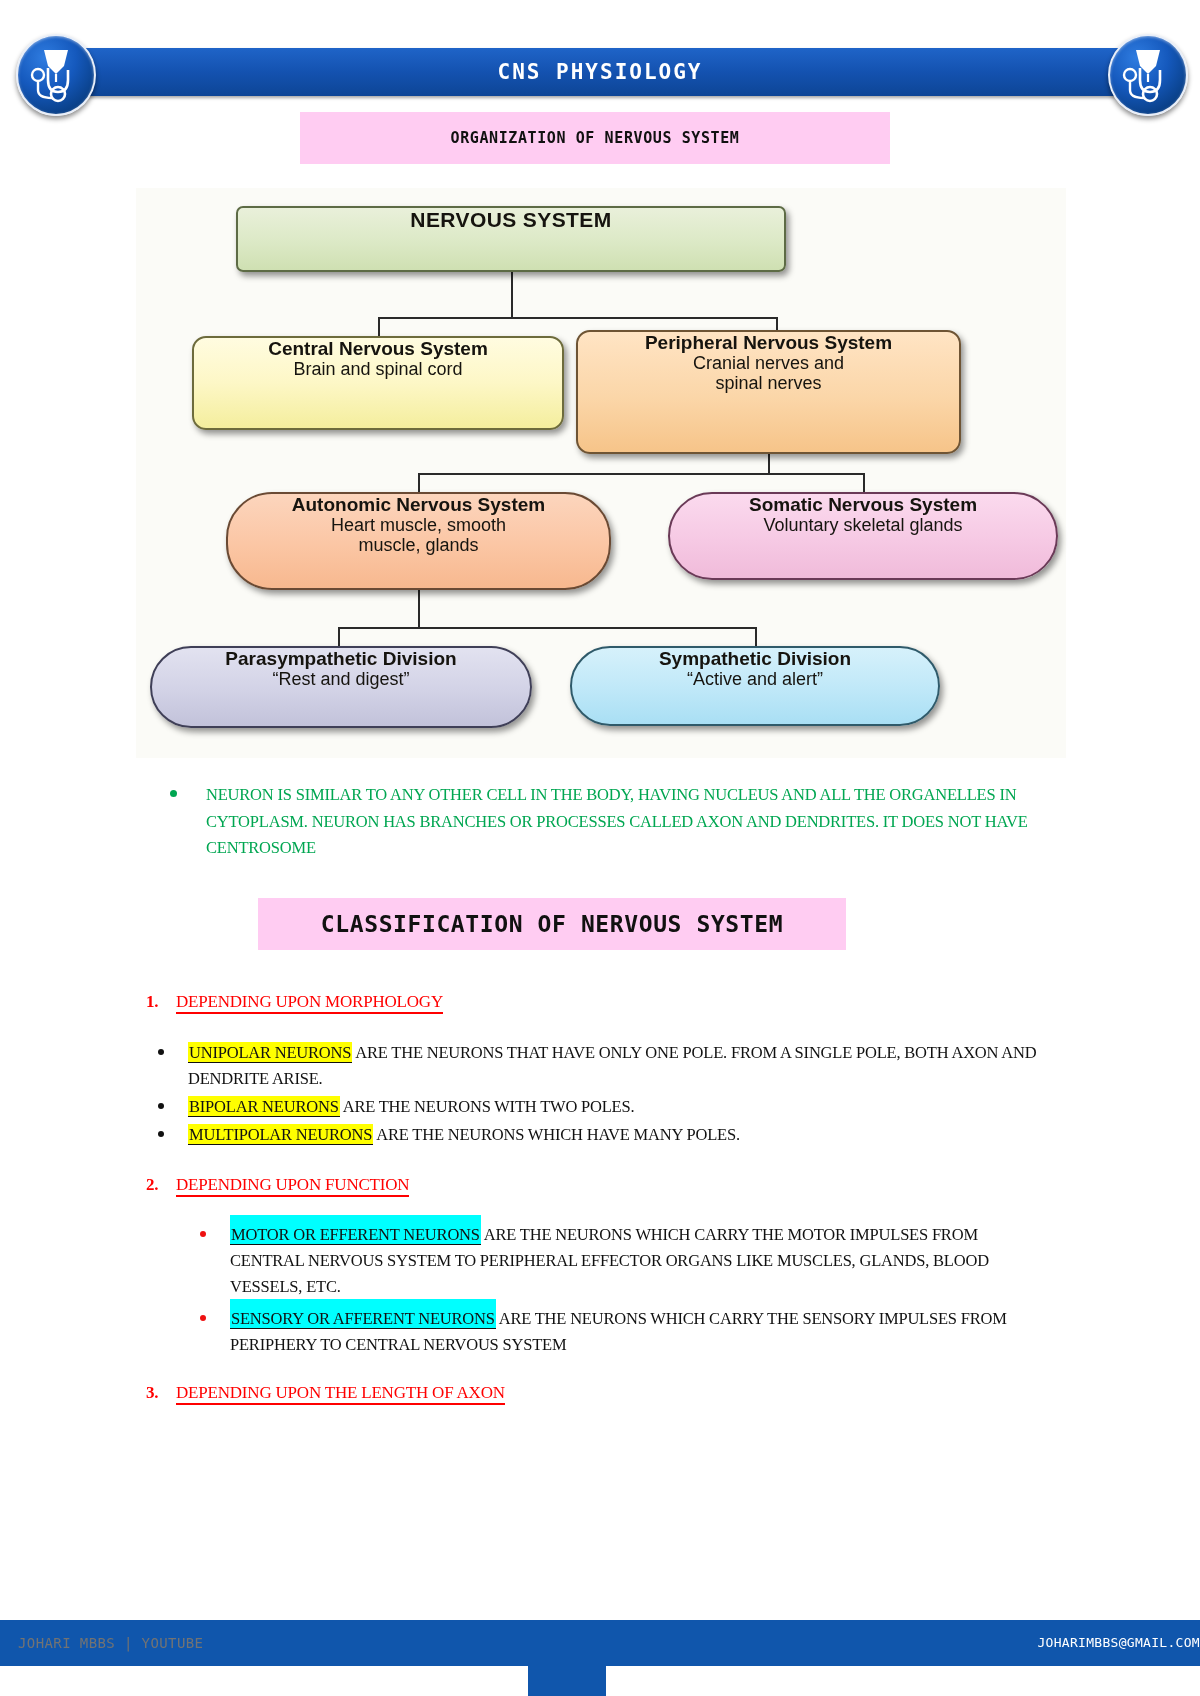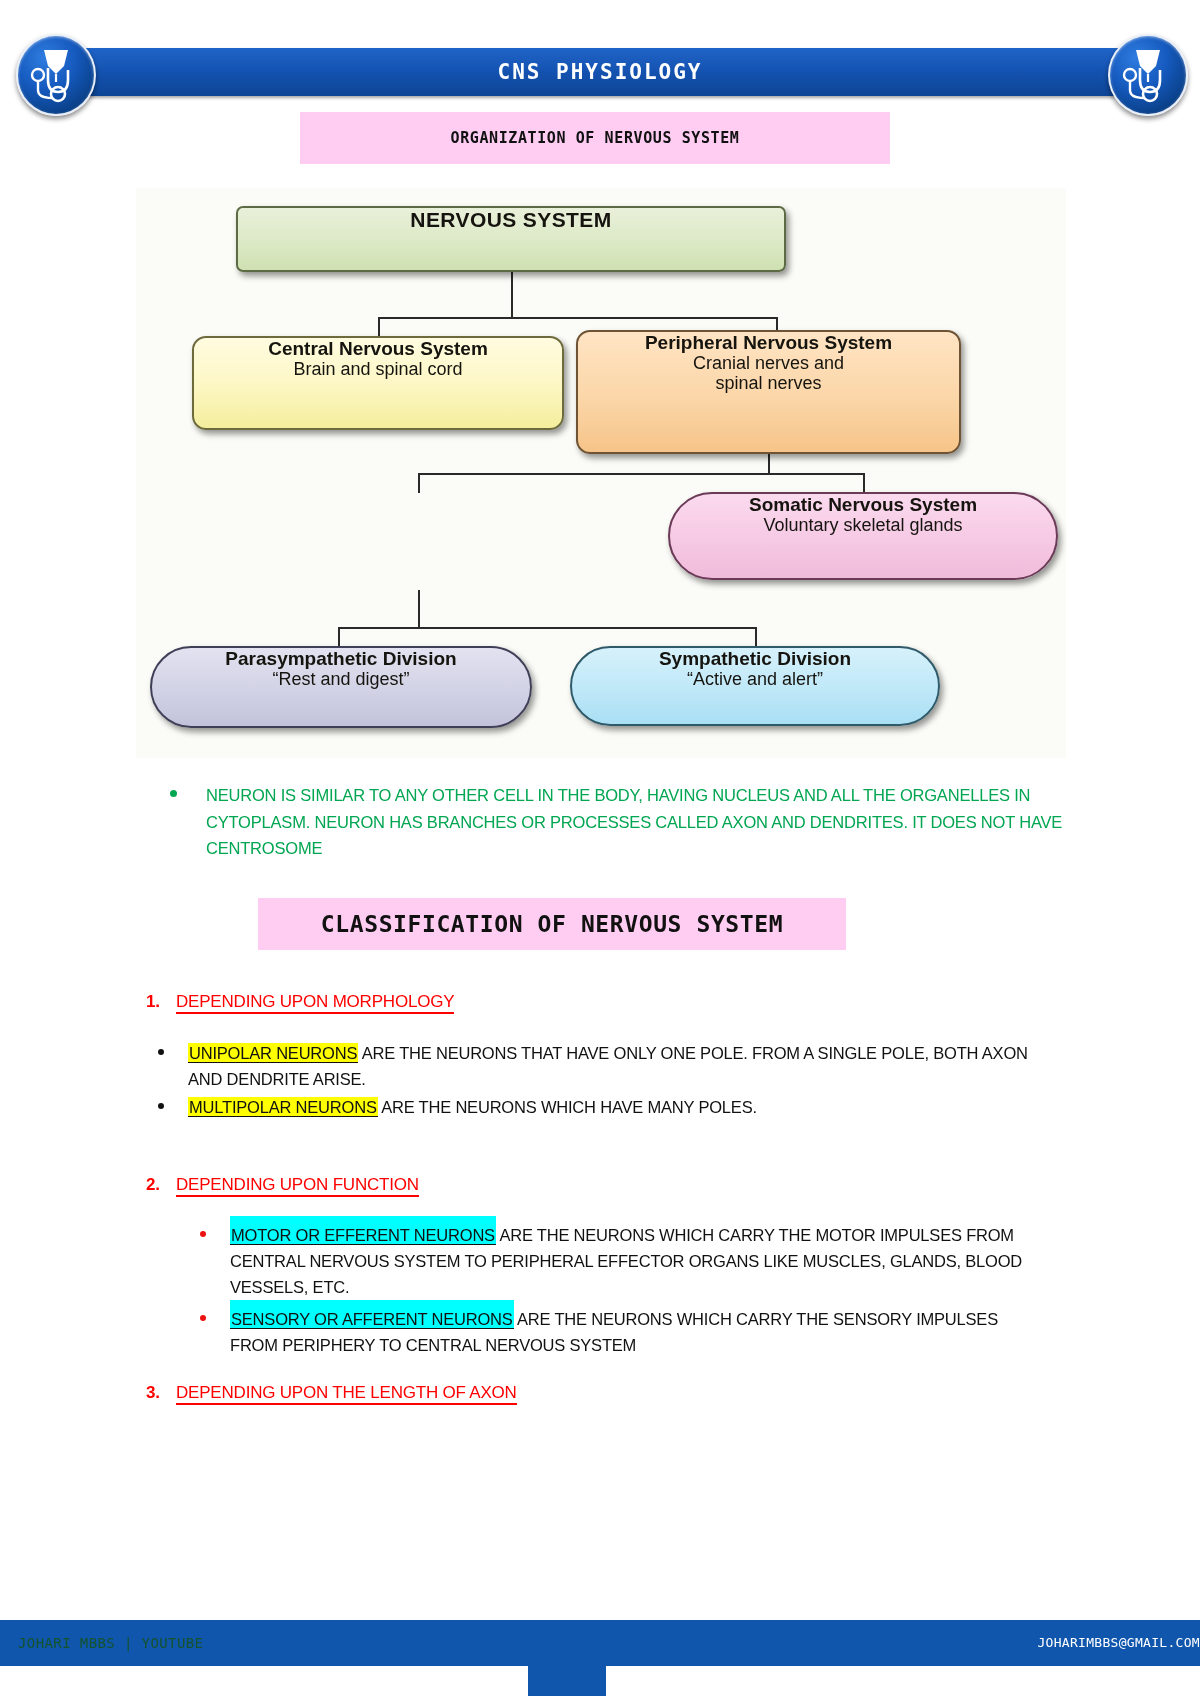--- a/index.html
+++ b/index.html
@@ -150,21 +150,21 @@
   #node-symp {
     top: 458px; left: 434px; width: 370px; height: 80px;
     border-radius: 44px;
     background: linear-gradient(180deg, #d6f1fb 0%, #bfe8f8 55%, #a9dff4 100%);
     border-color: #2f5a6a;
   }
   .conn { position: absolute; background: #2a2a2a; }
 
   
   .handtext {
-    font-family: Liberation Sans, sans-serif;
+    font-family: Liberation Serif, serif;
     letter-spacing: -0.2px;
   }
   .green-block {
     position: absolute;
     top: 782px; left: 170px;
     width: 900px;
   }
   .green-block .bullet {
     position: absolute;
     left: 0; top: 8px;
@@ -247,21 +247,21 @@
   .footer-tab {
     position: absolute;
     top: 46px; left: 528px;
     width: 78px; height: 30px;
     background: #1056ac;
   }
   .footer-left {
     position: absolute;
     top: 0; left: 18px;
     height: 46px; line-height: 46px;
-    color: #14532d;
+    color: #737373;
     font-family: "DejaVu Sans Mono", monospace;
     font-size: 14px;
     letter-spacing: 0.4px;
   }
   .footer-right {
     position: absolute;
     top: 0; left: 0;
     width: 1200px;
     height: 46px; line-height: 46px;
     text-align: right;
@@ -328,20 +328,25 @@
     <span class="t1">Central Nervous System</span>
     <span class="t2">Brain and spinal cord</span>
   </div>
 
   <div class="dnode" id="node-pns">
     <span class="t1">Peripheral Nervous System</span>
     <span class="t2">Cranial nerves and</span>
     <span class="t2">spinal nerves</span>
   </div>
 
+  <div class="dnode" id="node-ans">
+    <span class="t1">Autonomic Nervous System</span>
+    <span class="t2">Heart muscle, smooth</span>
+    <span class="t2">muscle, glands</span>
+  </div>
 
   <div class="dnode" id="node-sns">
     <span class="t1">Somatic Nervous System</span>
     <span class="t2">Voluntary skeletal glands</span>
   </div>
 
   <div class="dnode" id="node-para">
     <span class="t1">Parasympathetic Division</span>
     <span class="t2">“Rest and digest”</span>
   </div>
@@ -360,20 +365,24 @@
 <div class="pink-banner" id="banner-classification">CLASSIFICATION OF NERVOUS SYSTEM</div>
 
 <div class="num-head handtext" style="top:992px; left:134px;">
   <span class="idx">1.</span><span class="lbl">DEPENDING UPON MORPHOLOGY</span>
 </div>
 
 <ul class="blist handtext" style="top:1040px; left:150px; width:900px;">
   <li>
     <span class="bul"></span>
     <span class="hl-yellow">UNIPOLAR NEURONS</span><span> ARE THE NEURONS THAT HAVE ONLY ONE POLE. FROM A SINGLE POLE, BOTH AXON AND DENDRITE ARISE.</span>
+  </li>
+  <li>
+    <span class="bul"></span>
+    <span class="hl-yellow">BIPOLAR NEURONS</span><span> ARE THE NEURONS WITH TWO POLES.</span>
   </li>
   <li>
     <span class="bul"></span>
     <span class="hl-yellow">MULTIPOLAR NEURONS</span><span> ARE THE NEURONS WHICH HAVE MANY POLES.</span>
   </li>
 </ul>
 
 <div class="num-head handtext" style="top:1175px; left:134px;">
   <span class="idx">2.</span><span class="lbl">DEPENDING UPON FUNCTION</span>
 </div>

